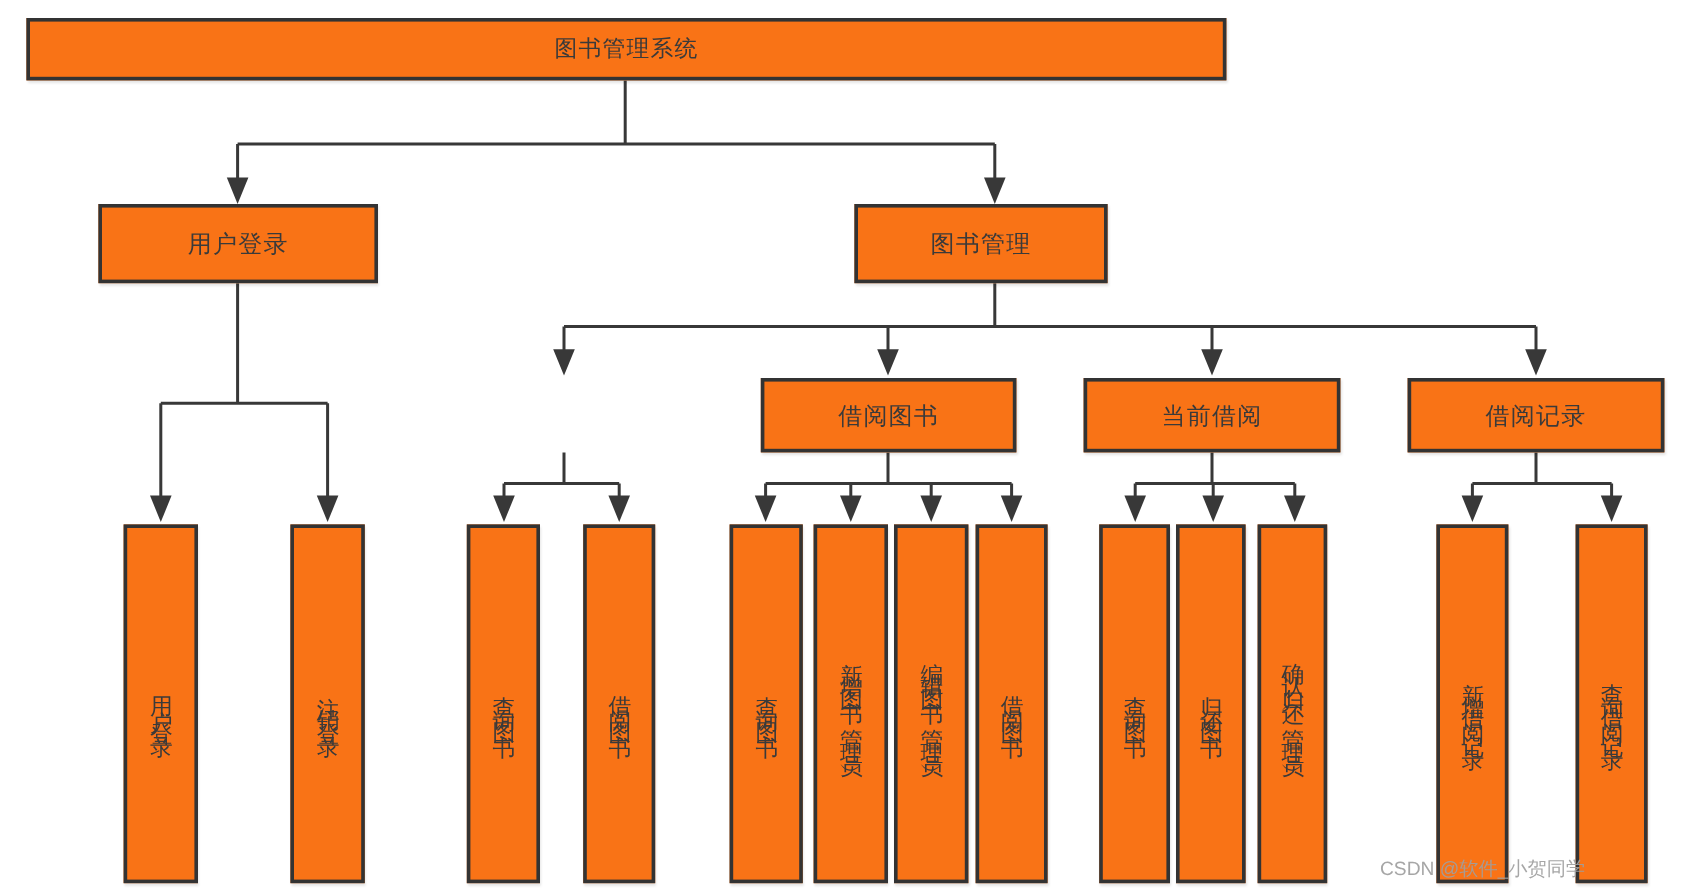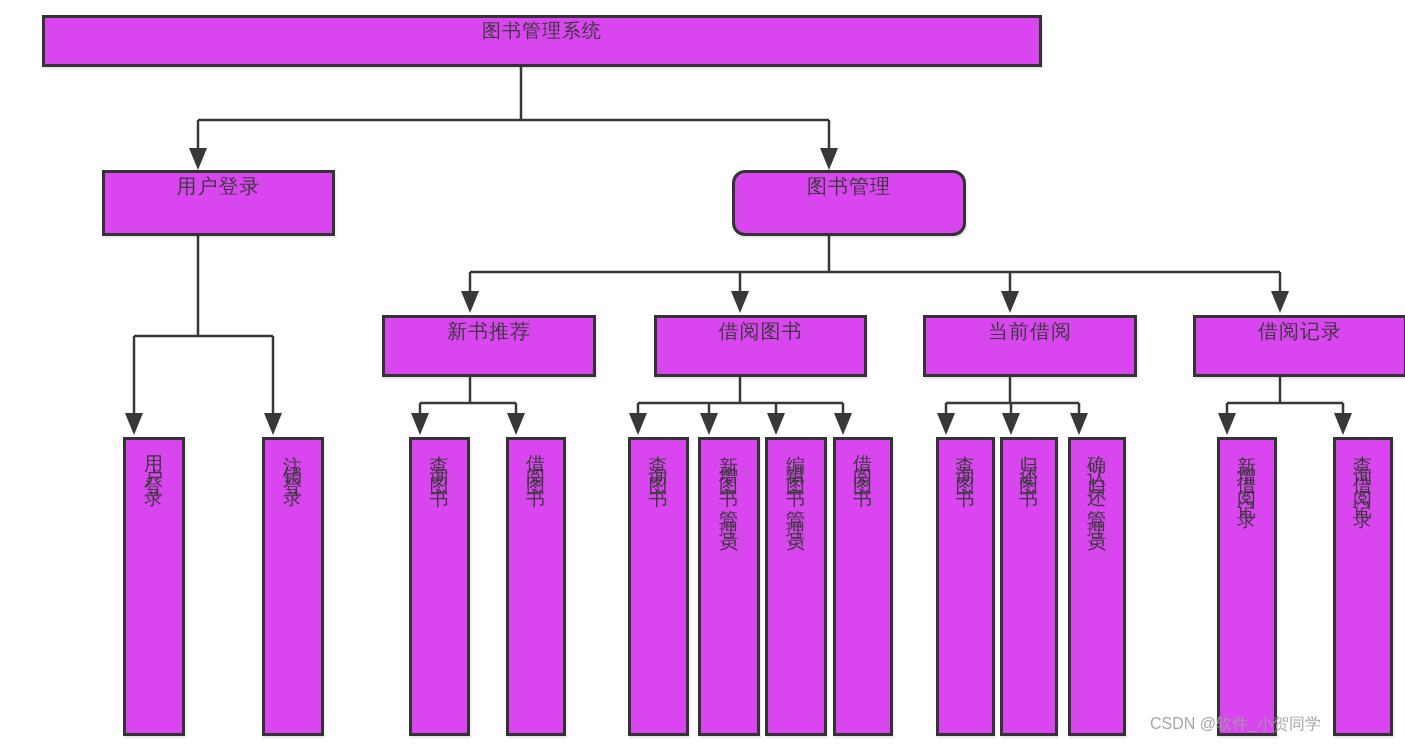--- a/index.html
+++ b/index.html
@@ -7,27 +7,26 @@
     position:relative;
     width:1405px;height:747px;
     background:#ffffff;
     font-family:"Liberation Sans","DejaVu Sans",sans-serif;
     overflow:hidden;
   }
   .lines{position:absolute;left:0;top:0;z-index:1;}
   .node{
     position:absolute;
     box-sizing:border-box;
-    background:#d946ef;
+    background:#f97316;
     border:3px solid #333333;
     color:#3a3a3a;
-    display:flex;justify-content:center;
+    display:flex;align-items:center;justify-content:center;
     z-index:2;
     box-shadow:1px 2px 2px rgba(0,0,0,0.10);
-    margin-left:20px;
   }
   .node .hlabel{
     font-size:20px;
     letter-spacing:1px;
     white-space:nowrap;
   }
   .root .hlabel{font-size:19px;}
   .leaf .vlabel{
     writing-mode:vertical-rl;
     text-orientation:mixed;
@@ -88,27 +87,24 @@
     </g>
   </svg>
 
   <div class="node root" style="left:22px;top:15px;width:1000px;height:52px;">
     <span class="hlabel">图书管理系统</span>
   </div>
 
   <div class="node" style="left:82px;top:170px;width:233px;height:66px;">
     <span class="hlabel">用户登录</span>
   </div>
-  <div class="node" style="left:712px;top:170px;width:234px;height:66px;border-radius:13px;">
+  <div class="node" style="left:712px;top:170px;width:211px;height:66px;">
     <span class="hlabel">图书管理</span>
   </div>
 
-  <div class="node" style="left:362px;top:315px;width:214px;height:62px;">
-    <span class="hlabel">新书推荐</span>
-  </div>
   <div class="node" style="left:634px;top:315px;width:213px;height:62px;">
     <span class="hlabel">借阅图书</span>
   </div>
   <div class="node" style="left:1173px;top:315px;width:214px;height:62px;">
     <span class="hlabel">借阅记录</span>
   </div>
   <div class="node" style="left:903px;top:315px;width:214px;height:62px;">
     <span class="hlabel">当前借阅</span>
   </div>
 

